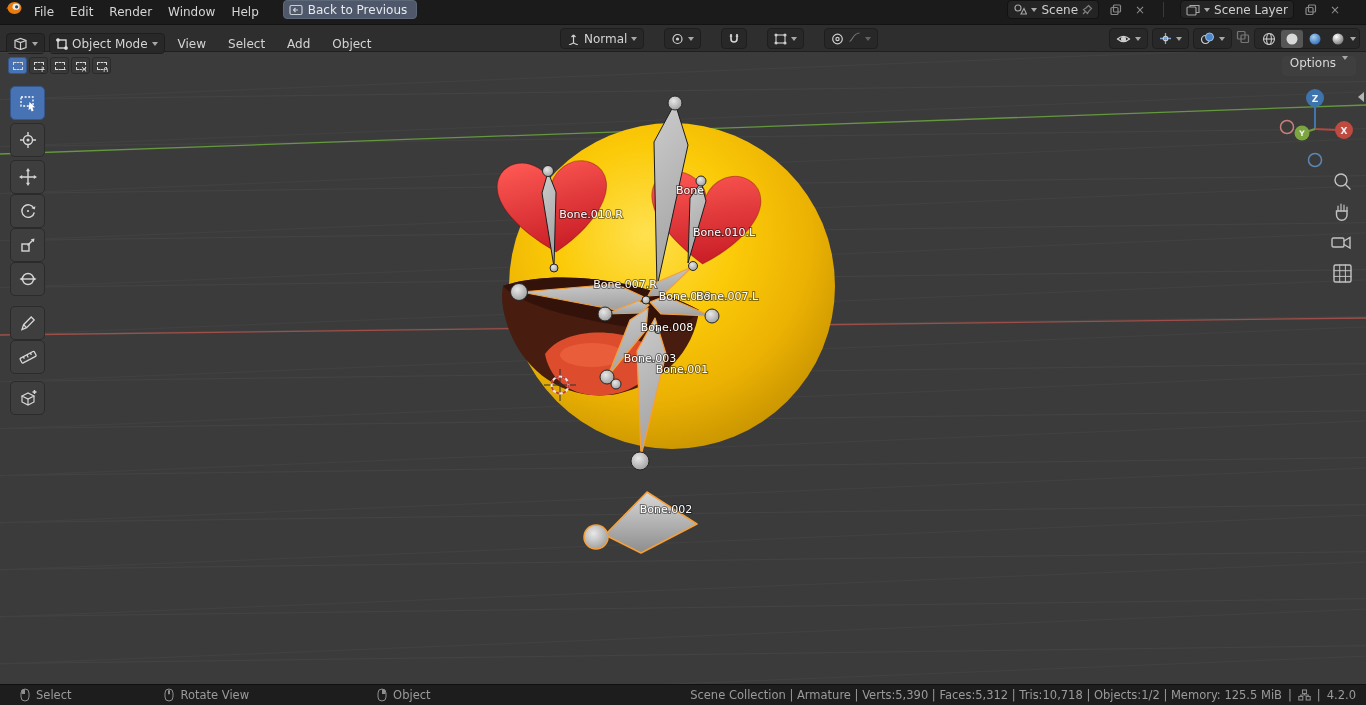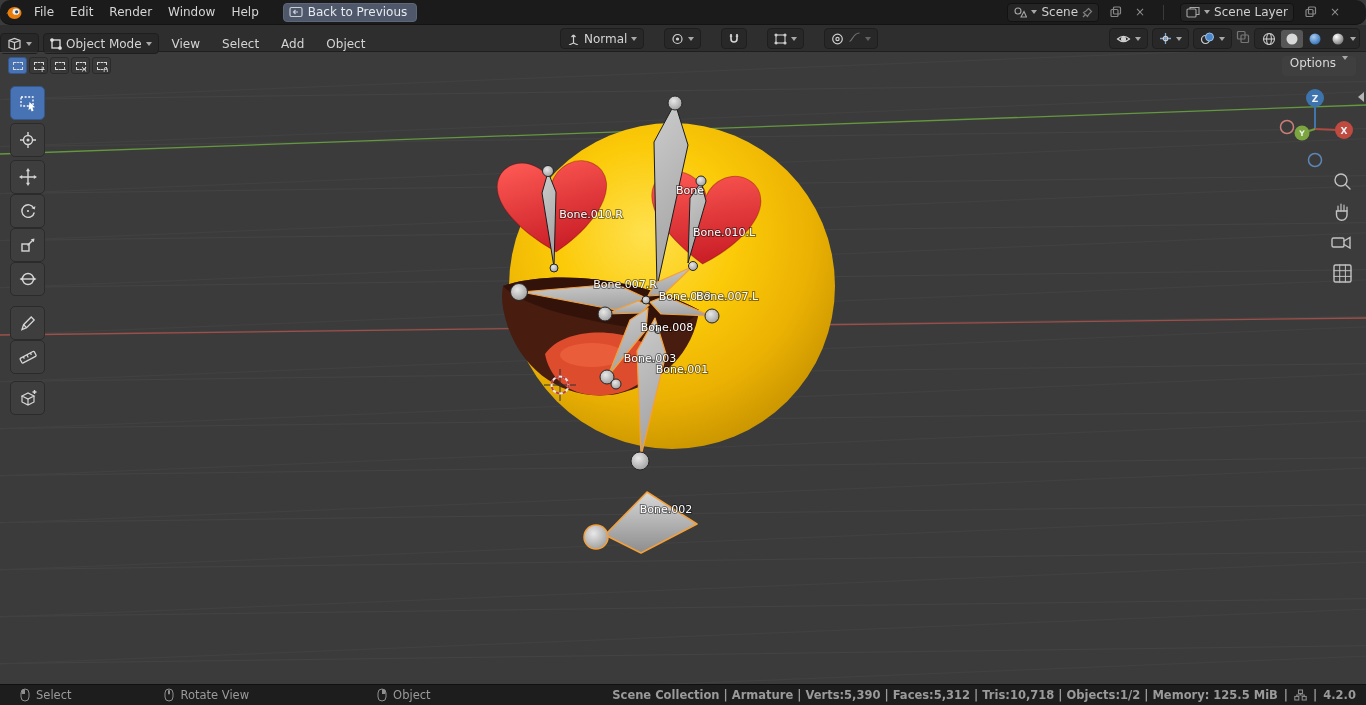--- a/index.html
+++ b/index.html
@@ -5,22 +5,22 @@
   * { box-sizing: border-box; }
   html,body { margin:0; padding:0; }
   body {
     width:1366px; height:705px; overflow:hidden; position:relative;
     background:#3b3b3b; font-family:"DejaVu Sans", sans-serif;
     -webkit-font-smoothing:antialiased; user-select:none;
   }
   
   .topbar {
     position:absolute; left:0; top:0; width:1366px; height:25px;
-    background:#1b1b1b; display:flex; align-items:center; font-size:12px;
-    color:#d5d5d5; border-bottom:1px solid #131313;border-radius:10px;
+    background:#1b1b1b; display:flex; align-items:flex-start; font-size:12px;
+    color:#d5d5d5; border-bottom:1px solid #131313;
   }
   .logo { width:26px; display:flex; justify-content:center; align-items:center; }
   .menu { padding:0 8px; height:100%; display:flex; align-items:center; cursor:default; }
   .back-btn {
     margin-left:16px; background:#4e586a; border:1px solid #5c6778; border-radius:4px;
     height:19px; display:flex; align-items:center; gap:5px; padding:0 9px 0 5px; color:#e7eaee;
   }
   .topbar-right { margin-left:auto; display:flex; align-items:center; gap:11px; padding-right:24px; }
   .tb-field {
     background:#242424; border:1px solid #121212; border-radius:4px; height:19px;
@@ -29,21 +29,21 @@
   .tb-ico { display:flex; align-items:center; opacity:.85; }
   .tb-x { color:#8f8f8f; font-size:12px; padding:0 2px; line-height:1; }
   .chev { width:0; height:0; border-left:3.5px solid transparent; border-right:3.5px solid transparent; border-top:4px solid #a8a8a8; display:inline-block; }
   .vsep { width:1px; height:15px; background:#3a3a3a; margin:0 5px; }
 
   
   .header2 {
     position:absolute; left:0; top:25px; width:1366px; height:27px;
     background:#2e2e2e; border-bottom:1px solid #1f1f1f; color:#d4d4d4; font-size:12px;
   }
-  .h2-left { position:absolute; left:0; top:0; height:37px; display:flex; align-items:center; gap:4px; }
+  .h2-left { position:absolute; left:6px; top:0; height:37px; display:flex; align-items:center; gap:4px; }
   .h2-center { position:absolute; left:560px; top:0; height:27px; display:flex; align-items:center; gap:20px; }
   .h2-right { position:absolute; right:6px; top:0; height:27px; display:flex; align-items:center; gap:4px; }
   .pill {
     background:#282828; border:1px solid #1e1e1e; border-radius:4px; height:21px;
     display:flex; align-items:center; gap:4px; padding:0 6px;
   }
   .h2menu { padding:0 9px; height:100%; display:flex; align-items:center; }
   .ghost { opacity:.45; }
   .shade-group { background:#282828; border:1px solid #1e1e1e; border-radius:4px; height:21px; display:flex; align-items:center; padding:0 3px; gap:1px; }
   .shade-cell { width:22px; height:18px; display:flex; align-items:center; justify-content:center; border-radius:3px; }
@@ -71,21 +71,21 @@
   }
   .tool-btn.active { background:#4772b3; border-color:#35578c; }
 
   
   .statusbar {
     position:absolute; left:0; top:684px; width:1366px; height:21px;
     background:#1d1d1d; border-top:1px solid #101010; display:flex; align-items:center;
     font-size:11.5px; color:#9a9a9a;
   }
   .sb-item { display:flex; align-items:center; gap:6px; }
-  .sb-right { margin-left:auto; display:flex; align-items:center; gap:6px; padding-right:10px;font-weight:bold; }
+  .sb-right { margin-left:auto; display:flex; align-items:center; gap:6px; padding-right:10px; }
 </style>
 </head>
 <body>
 
 <div class="topbar">
   <div class="logo">
     <svg width="17" height="15" viewBox="0 0 17 15">
       <ellipse cx="9.5" cy="8" rx="7" ry="6" fill="#e87d0d"></ellipse>
       <ellipse cx="11" cy="6.7" rx="3.6" ry="3.1" fill="#eee"></ellipse>
       <circle cx="11.6" cy="6.8" r="1.6" fill="#24496b"></circle>

